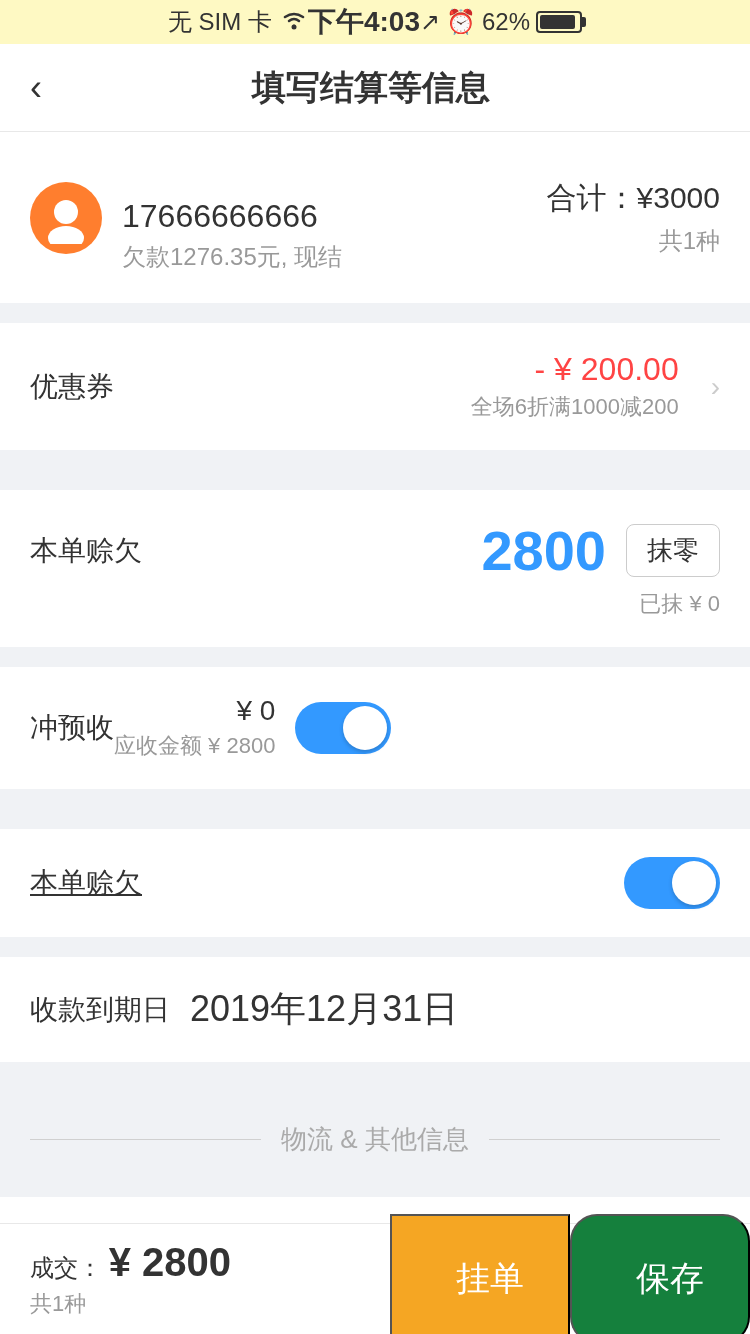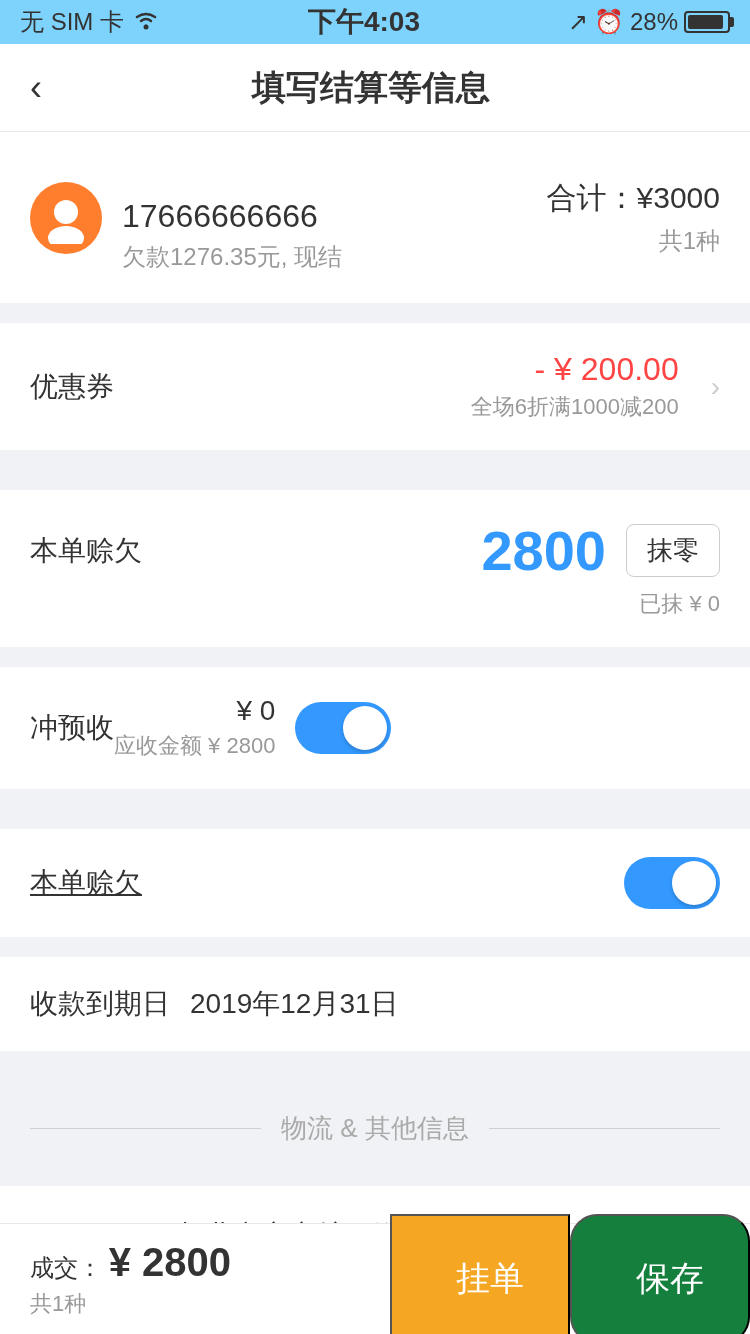--- a/index.html
+++ b/index.html
@@ -10,24 +10,24 @@
       background: #f0f2f5;
       font-family: -apple-system, "PingFang SC", "Helvetica Neue", sans-serif;
       font-size: 28px;
       color: #333;
       position: relative;
     }
 
     
     .status-bar {
       height: 44px;
-      background: #7dd3fc;
-      display: flex;
-      align-items: center;
-      justify-content: space-between;
+      background: #fef9c3;
+      display: flex;
+      align-items: center;
+      justify-content: center;
       padding: 16px 20px;
       font-size: 24px;
       font-weight: 500;
     }
     .status-left { display: flex; align-items: center; gap: 8px; }
     .status-center { font-size: 28px; font-weight: 600; }
     .status-right { display: flex; align-items: center; gap: 6px; font-size: 24px; }
     .battery-icon {
       width: 46px; height: 22px; border: 2px solid #333; border-radius: 4px;
       position: relative; display: inline-flex; align-items: center; padding: 2px;
@@ -185,21 +185,21 @@
       background: #fff;
       padding: 28px 30px;
       margin-bottom: 20px;
     }
     .duedate-row {
       display: flex;
       align-items: center;
       gap: 20px;
     }
     .duedate-label { font-size: 28px; color: #333; }
-    .duedate-value { font-size: 28px; color: #333; }
+    .duedate-value { font-size: 36px; color: #333; }
 
     
     .section-divider {
       background: #f0f2f5;
       padding: 20px 30px;
       display: flex;
       align-items: center;
       gap: 20px;
       margin-bottom: 0;
     }
@@ -277,21 +277,21 @@
         <path d="M9 11 Q14 7 19 11" stroke="#333" stroke-width="2.5" fill="none" stroke-linecap="round"></path>
         <path d="M5 7 Q14 1 23 7" stroke="#333" stroke-width="2.5" fill="none" stroke-linecap="round"></path>
         <circle cx="14" cy="17" r="2.5" fill="#333"></circle>
       </svg>
     </span>
   </div>
   <div class="status-center">下午4:03</div>
   <div class="status-right">
     <span>↗</span>
     <span>⏰</span>
-    <span>28%</span>
+    <span>62%</span>
     <span class="battery-icon">
       <span class="battery-fill"></span>
     </span>
   </div>
 </div>
 
 <div class="nav-bar">
   <span class="nav-back">‹</span>
   <span class="nav-title">填写结算等信息</span>
 </div>

